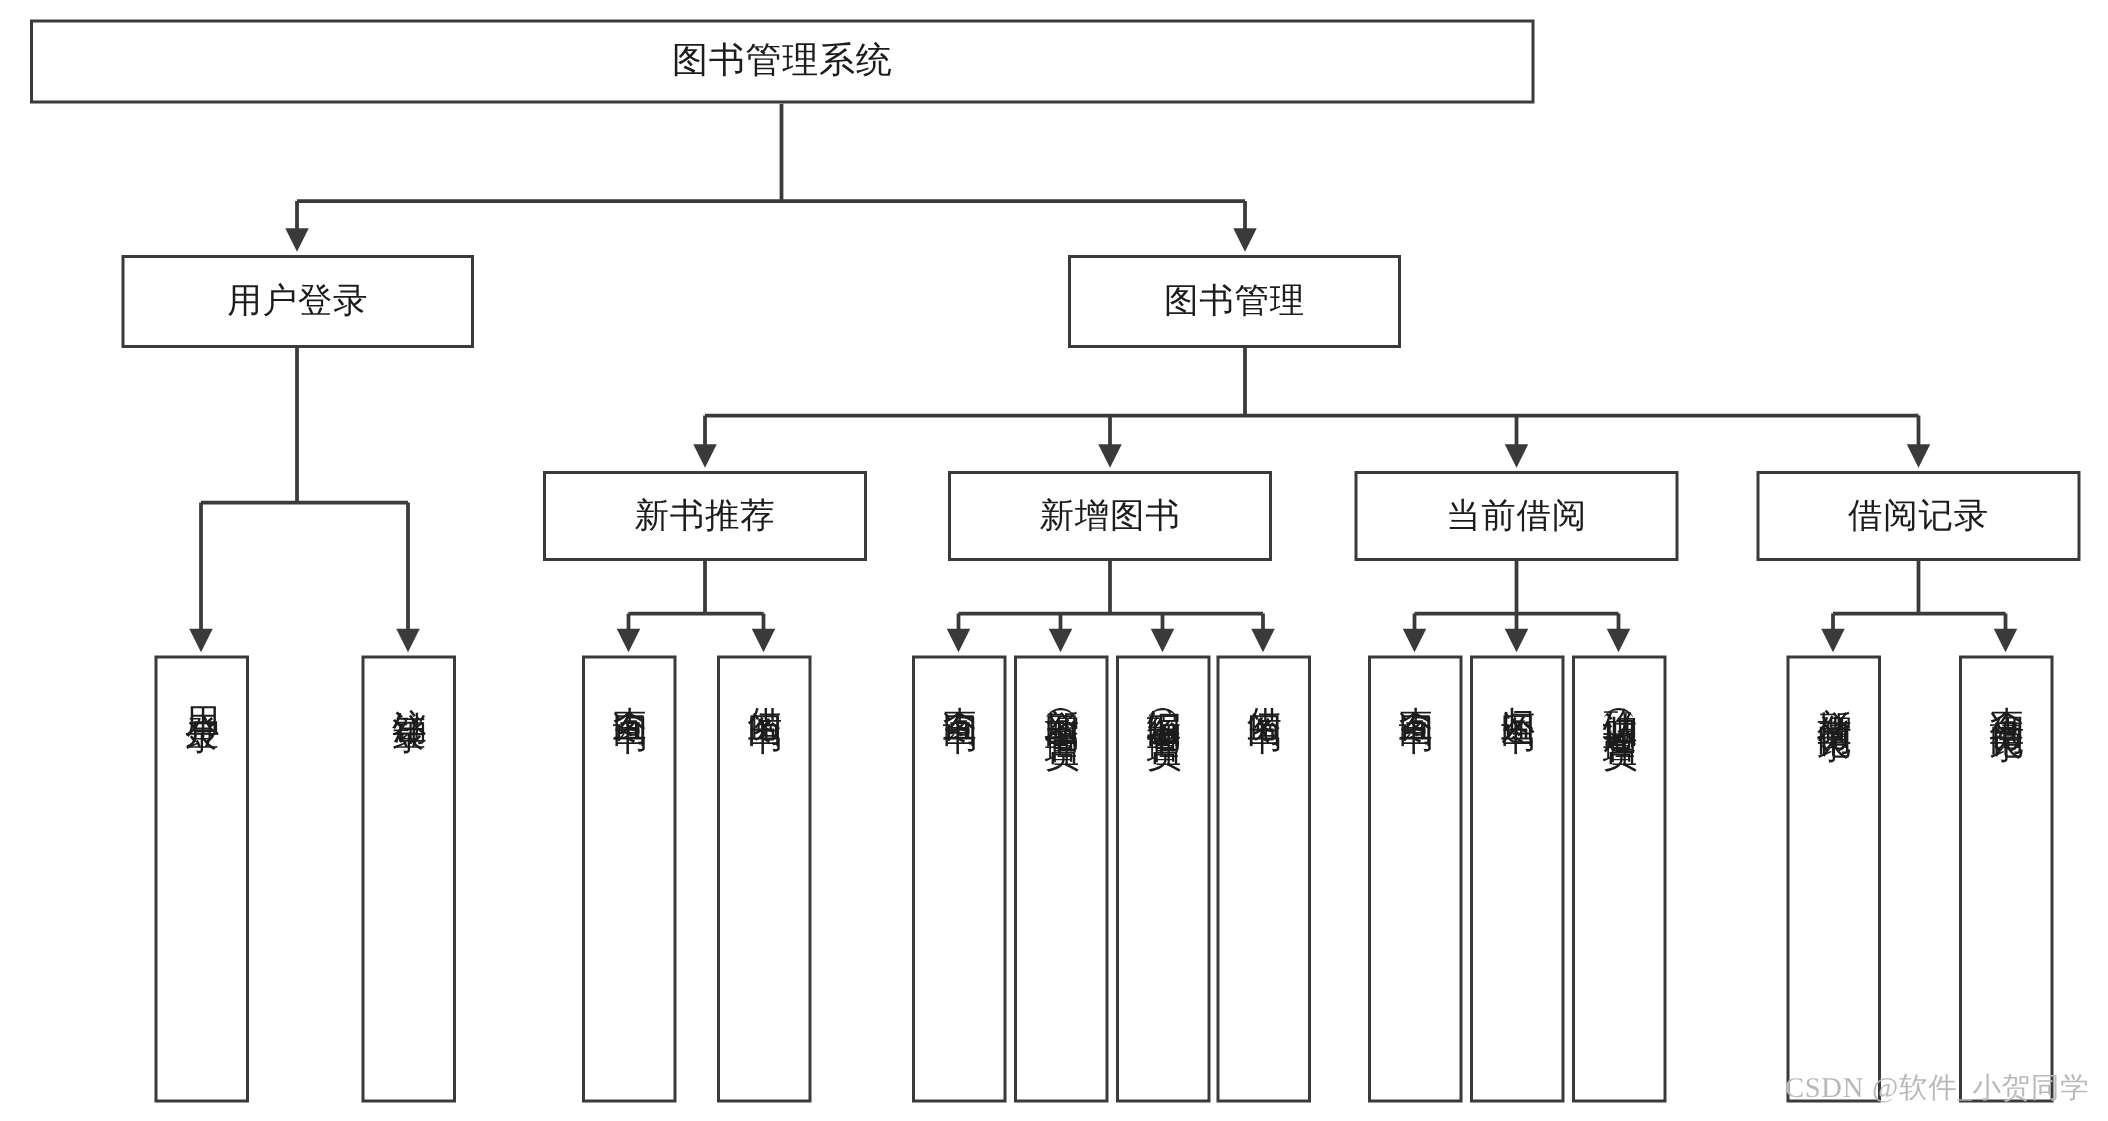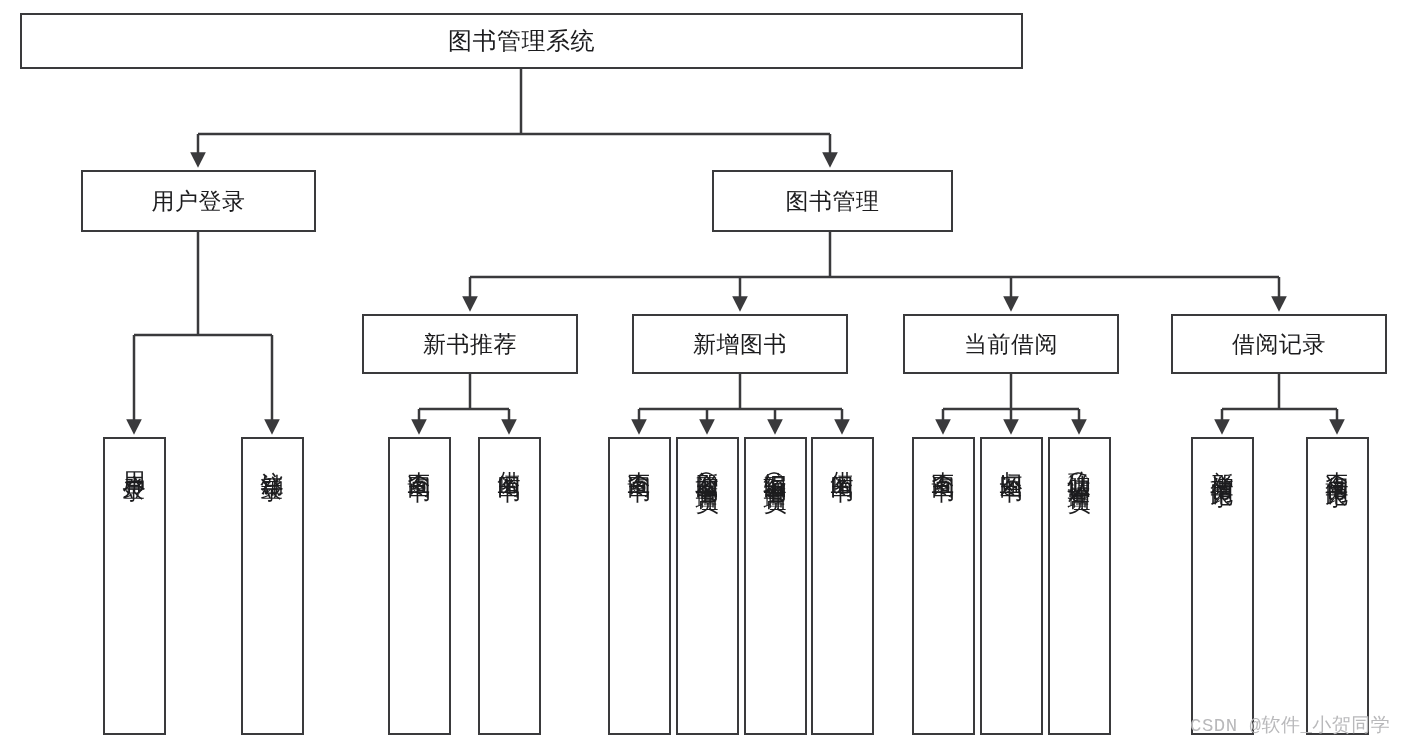--- a/index.html
+++ b/index.html
@@ -14,20 +14,21 @@
   .node{
     position:absolute;
     box-sizing:border-box;
     background:#ffffff;
     border:2.5px solid #3a3a3c;
     display:flex;
     align-items:center;
     justify-content:center;
     color:#1c1c1e;
     z-index:3;
+    font-family:Liberation Serif, serif;
   }
   .node .lbl{
     display:block;
     text-align:center;
     letter-spacing:0.5px;
     line-height:1.25;
     white-space:pre;
   }
 
   
@@ -49,21 +50,21 @@
   }
 
   #watermark{
     position:absolute;
     left:1190px;top:712px;
     font-size:19px;
     color:#b9b9bb;
     letter-spacing:0.5px;
     white-space:nowrap;
     z-index:5;
-    font-family:Liberation Mono, monospace;
+    font-family:Liberation Serif, serif;
   }
 </style>
 </head>
 <body>
 
 <div id="canvas">
 
   <svg id="wires" viewBox="0 0 1405 747">
     <defs>
       <marker id="arrow" viewBox="0 0 12 12" refX="6" refY="6" markerWidth="7.5" markerHeight="7.5" orient="auto-start-reverse">
@@ -114,21 +115,21 @@
     </g>
   </svg>
 
   <div class="node h root" style="left:20px;top:13px;width:1003px;height:56px;">
     <span class="lbl">图书管理系统</span>
   </div>
 
   <div class="node h" style="left:81px;top:170px;width:235px;height:62px;">
     <span class="lbl">用户登录</span>
   </div>
-  <div class="node h" style="left:712px;top:170px;width:241px;height:62px;">
+  <div class="node h" style="left:712px;top:170px;width:222px;height:62px;">
     <span class="lbl">图书管理</span>
   </div>
 
   <div class="node h" style="left:362px;top:314px;width:216px;height:60px;align-items:center;">
     <span class="lbl">新书推荐</span>
   </div>
   <div class="node h" style="left:632px;top:314px;width:216px;height:60px;">
     <span class="lbl">新增图书</span>
   </div>
   <div class="node h" style="left:1171px;top:314px;width:216px;height:60px;">

